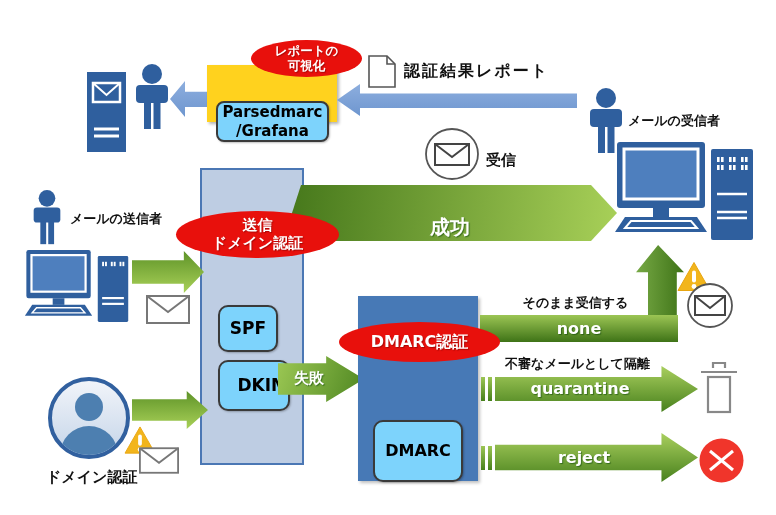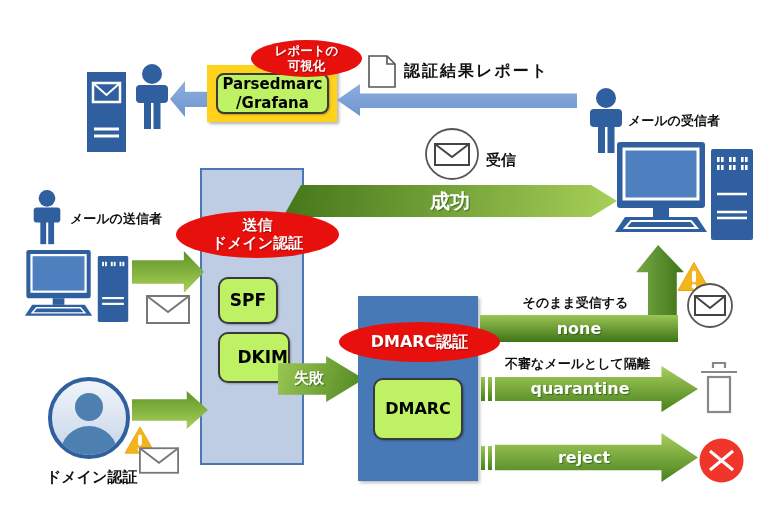--- a/index.html
+++ b/index.html
@@ -8,44 +8,45 @@
     font-family:"DejaVu Sans","Liberation Sans",sans-serif;overflow:hidden;
   }
   .abs{position:absolute;box-sizing:border-box;}
   .lbl{font-weight:bold;color:#111;white-space:pre-line;line-height:1.25;}
   .ellipse{
     background:#E8100C;border-radius:50%;color:#fff;font-weight:bold;
     display:flex;align-items:center;justify-content:center;text-align:center;
     line-height:1.15;white-space:pre-line;text-shadow:1px 1px 1px rgba(120,0,0,.55);
   }
   .wbox{
-    background:#bef264;border:2px solid #3a3a3a;border-radius:10px;
+    background:#7dd3fc;border:2px solid #3a3a3a;border-radius:10px;
     display:flex;align-items:center;justify-content:center;text-align:center;
     font-weight:bold;color:#000;white-space:pre-line;line-height:1.25;
     box-shadow:1px 1px 2px rgba(0,0,0,.25);
+    margin-top:28px;
   }
   .panel-light{background:#BECDE3;border:2px solid #4B77B4;}
   .panel-blue{background:#4779B6;box-shadow:2px 2px 3px rgba(0,0,0,.25);}
   .yellowbox{background:#FFD21E;box-shadow:2px 2px 3px rgba(0,0,0,.3);}
   .on-arrow{color:#fff;font-weight:bold;text-align:center;text-shadow:1px 1px 1px rgba(0,60,0,.5);}
   .flexc{display:flex;align-items:center;justify-content:center;}
   .blue-arrow-l{background:linear-gradient(180deg,#8DAEDE,#6E96CF);}
   .green-vgrad{background:linear-gradient(180deg,#5E9328,#A9D158);}
   svg{display:block;}
 </style>
 </head>
 <body>
 
 <div id="stage">
 
   <div class="abs panel-light" style="left:200px;top:168px;width:104px;height:297px;"></div>
 
-  <div class="abs flexc" style="left:283px;top:185px;width:334px;height:32px;
+  <div class="abs flexc" style="left:283px;top:185px;width:334px;height:56px;
               background:linear-gradient(95deg,#44761A,#A8D058);
-              clip-path:polygon(18px 0,calc(100% - 26px) 0,100% 50%,calc(100% - 26px) 100%,0 100%);">
+              clip-path:polygon(18px 0,calc(100% - 26px) 0,100% 50%,calc(100% - 26px) 100%,0 100%);align-items:flex-end;">
     <span class="on-arrow" style="font-size:20px;">成功</span>
   </div>
 
   <div class="abs" style="left:87px;top:72px;">
     <svg width="39" height="80" viewBox="0 0 39 80">
       <rect width="39" height="80" fill="#2F5F9E"></rect>
       <rect x="6" y="11" width="27" height="19" fill="none" stroke="#fff" stroke-width="2.5"></rect>
       <polyline points="6,11 19.5,23 33,11" fill="none" stroke="#fff" stroke-width="2"></polyline>
       <line x1="7" y1="57" x2="32" y2="57" stroke="#fff" stroke-width="3"></line>
       <line x1="7" y1="64" x2="32" y2="64" stroke="#fff" stroke-width="3"></line>
@@ -222,21 +223,21 @@
   <div class="abs green-vgrad" style="left:132px;top:391px;width:76px;height:38px;
               clip-path:polygon(0 22%,72% 22%,72% 0,100% 50%,72% 100%,72% 78%,0 78%);"></div>
 
   <div class="abs" style="left:278px;top:356px;width:86px;height:46px;
               background:linear-gradient(110deg,#9CC854,#4E8621);
               clip-path:polygon(0 16%,56% 16%,56% 0,100% 50%,56% 100%,56% 84%,0 84%);">
     <span class="on-arrow abs" style="left:0;width:62px;top:13px;font-size:15px;">失敗</span>
   </div>
 
   <div class="abs panel-blue" style="left:358px;top:296px;width:120px;height:185px;"></div>
-  <div class="abs wbox" style="left:373px;top:378px;width:90px;height:62px;font-size:16px;">
+  <div class="abs wbox" style="left:373px;top:392px;width:90px;height:62px;font-size:16px;">
     <span>DMARC</span>
   </div>
 
   <div class="abs" style="left:636px;top:245px;width:48px;height:97px;
               background:linear-gradient(90deg,#77A945,#3E7317);
               clip-path:polygon(46% 0,100% 28%,85% 28%,85% 100%,25% 100%,25% 28%,0 28%);"></div>
   <div class="abs lbl" style="left:488px;top:295px;width:175px;font-size:13px;text-align:center;">そのまま受信する</div>
   <div class="abs flexc" style="left:480px;top:315px;width:198px;height:27px;
               background:linear-gradient(180deg,#9CC554,#3E7317);">
     <span class="on-arrow" style="font-size:16px;">none</span>

